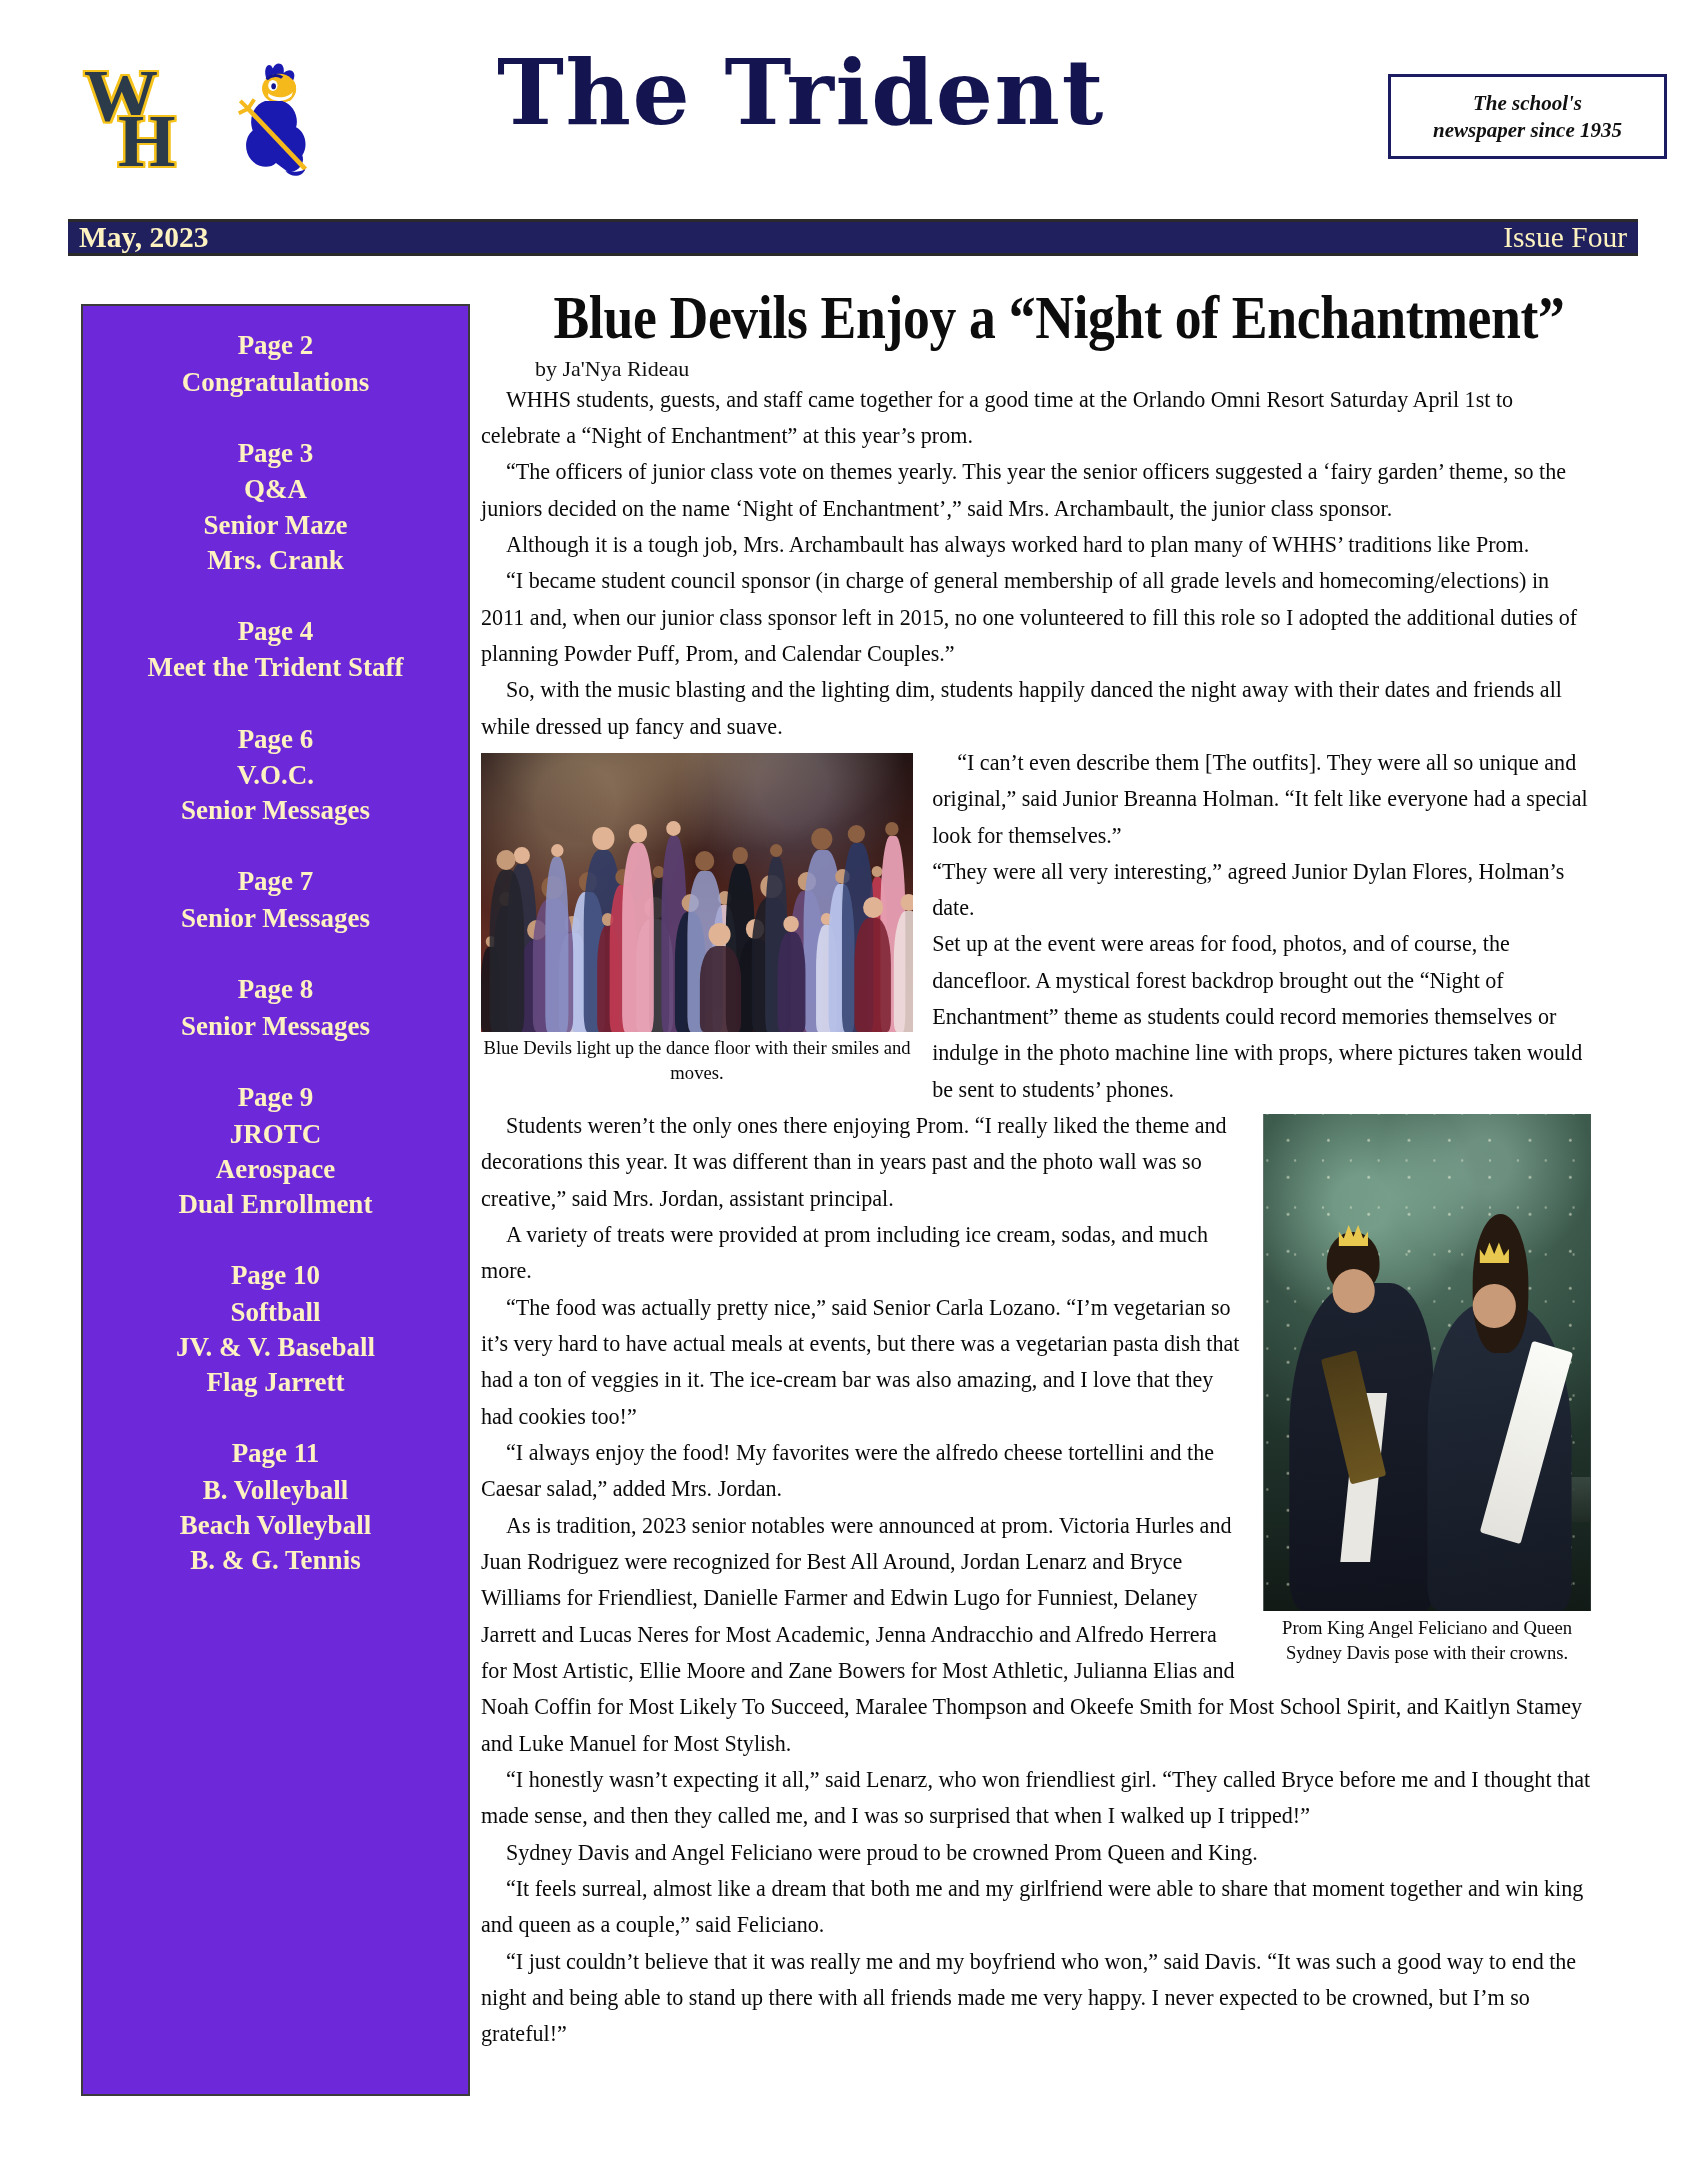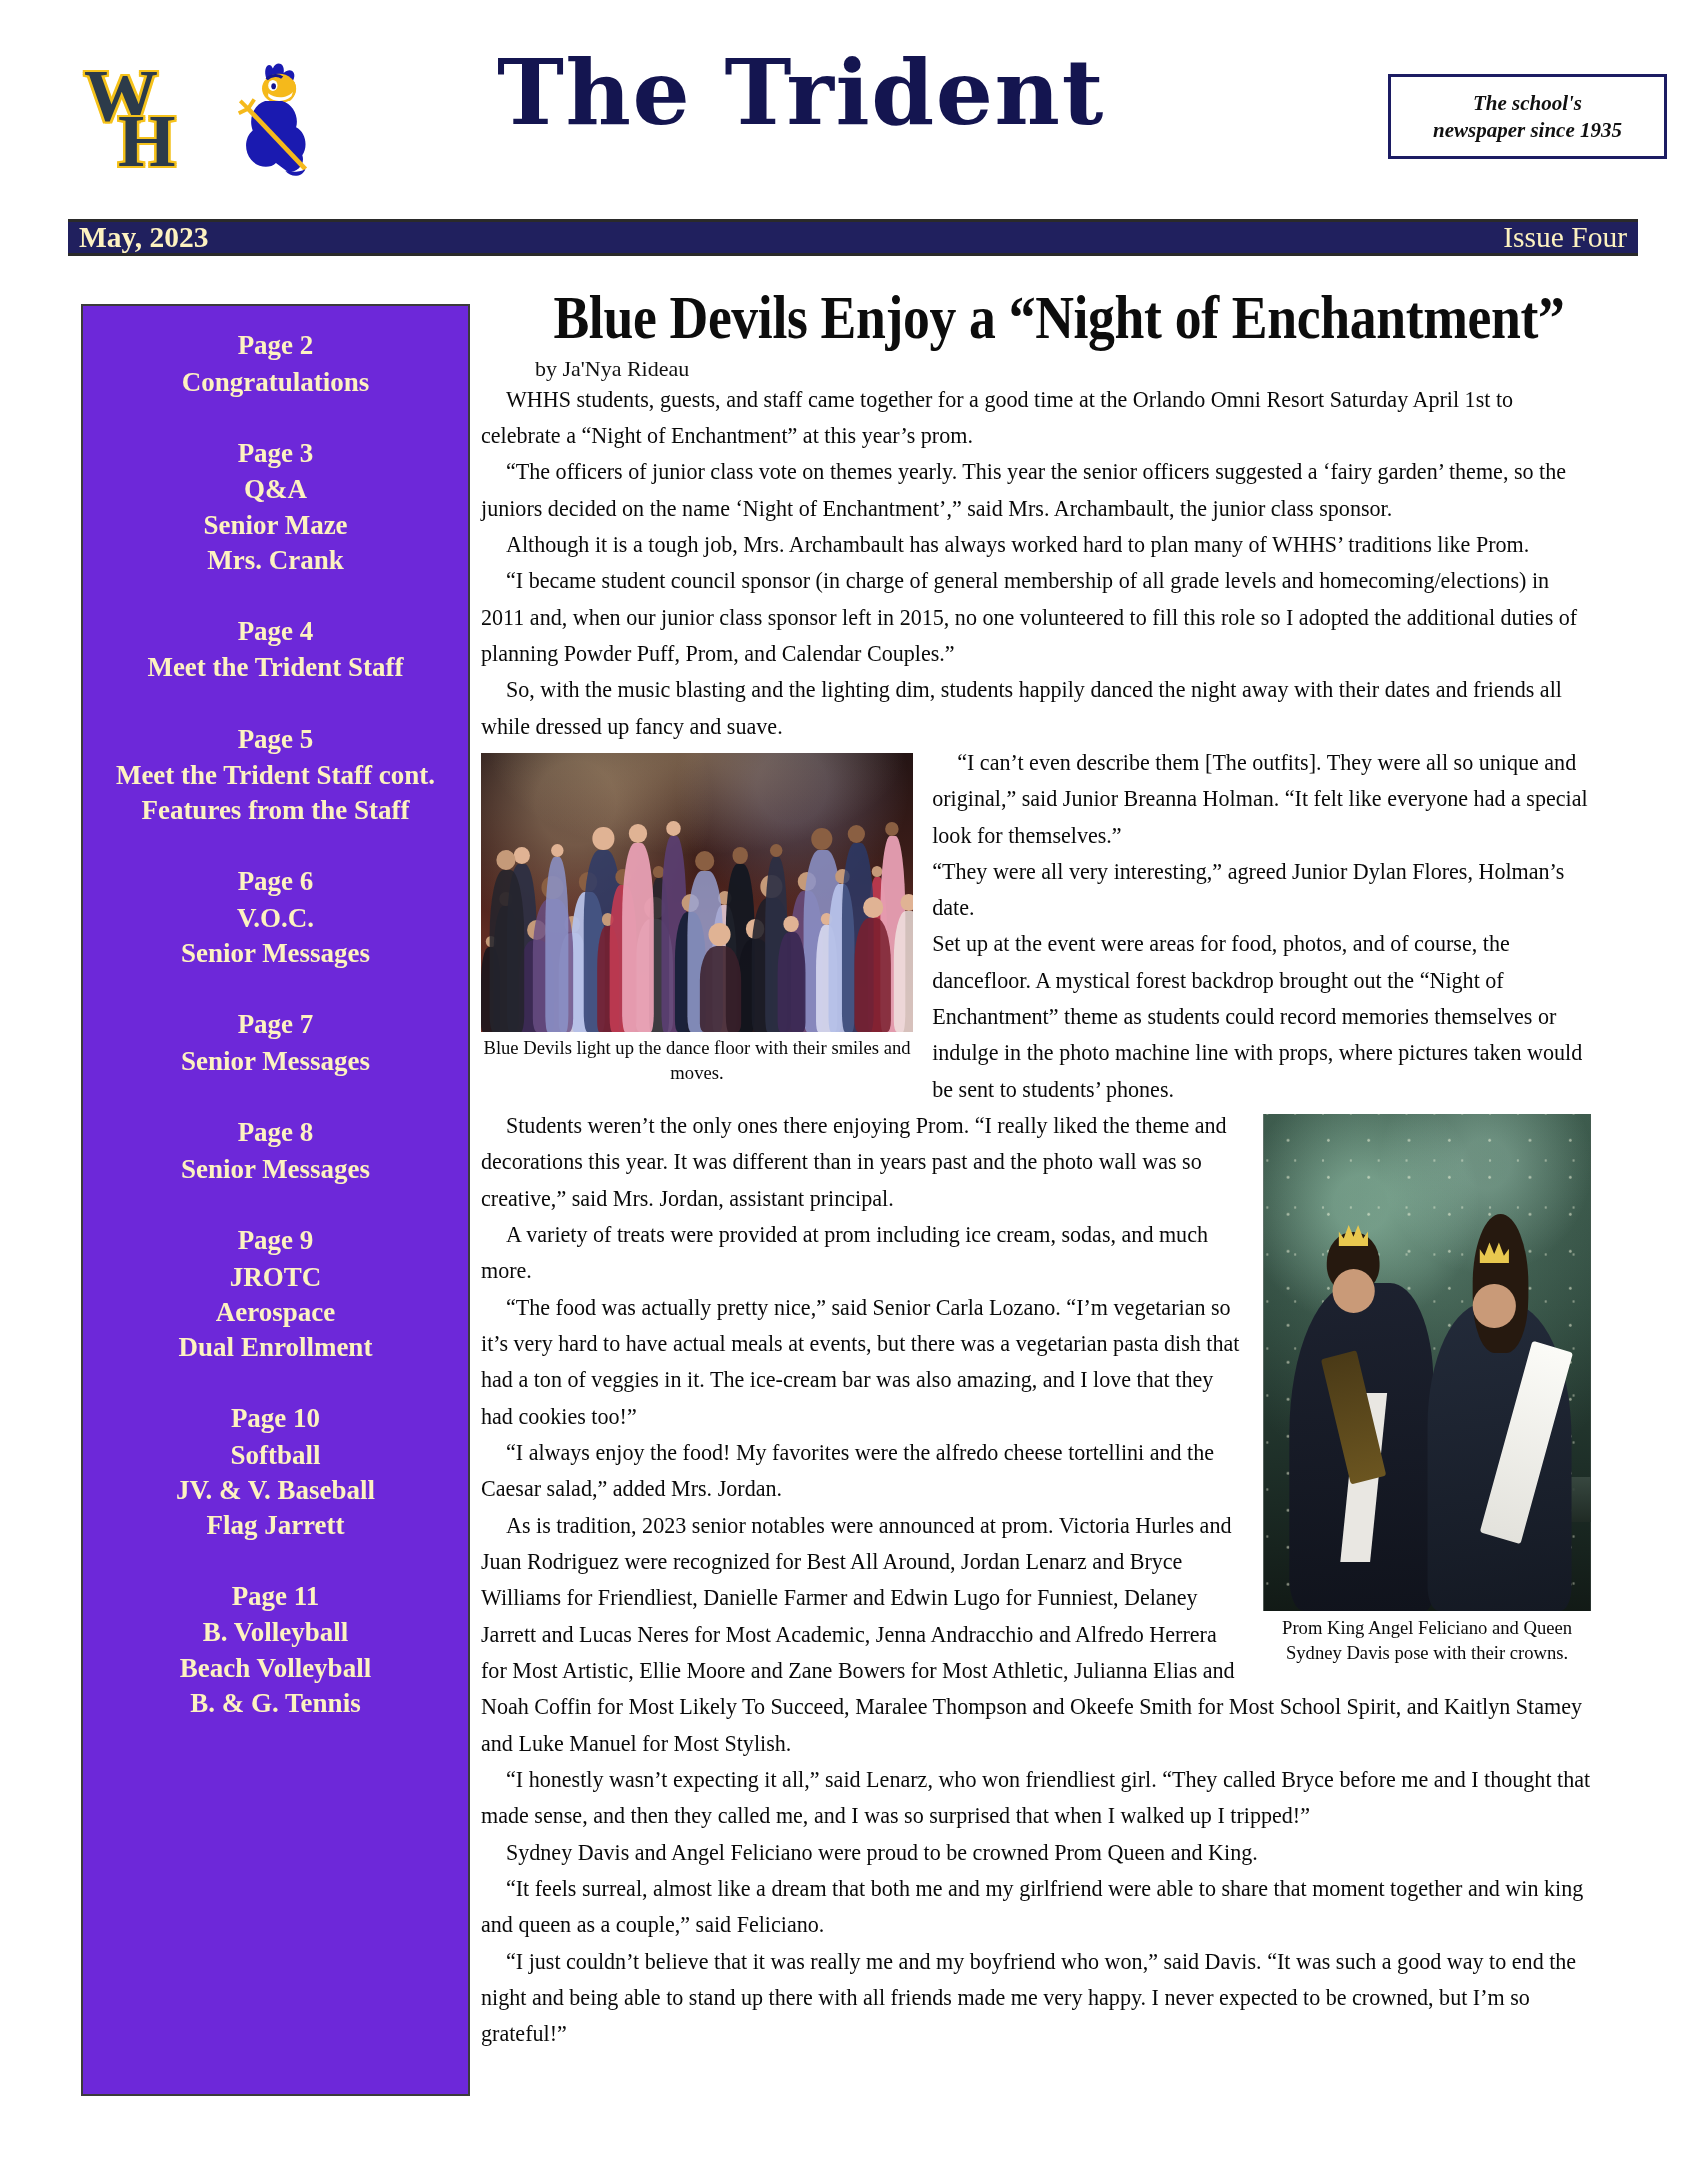--- a/index.html
+++ b/index.html
@@ -391,25 +391,20 @@
       </div>
       <div class="toc-group">
         <div class="toc-page">Page 3</div>
         <div class="toc-item">Q&amp;A</div>
         <div class="toc-item">Senior Maze</div>
         <div class="toc-item">Mrs. Crank</div>
       </div>
       <div class="toc-group">
         <div class="toc-page">Page 4</div>
         <div class="toc-item">Meet the Trident Staff</div>
-      </div>
-      <div class="toc-group">
-        <div class="toc-page">Page 5</div>
-        <div class="toc-item">Meet the Trident Staff cont.</div>
-        <div class="toc-item">Features from the Staff</div>
       </div>
       <div class="toc-group">
         <div class="toc-page">Page 6</div>
         <div class="toc-item">V.O.C.</div>
         <div class="toc-item">Senior Messages</div>
       </div>
       <div class="toc-group">
         <div class="toc-page">Page 7</div>
         <div class="toc-item">Senior Messages</div>
       </div>

